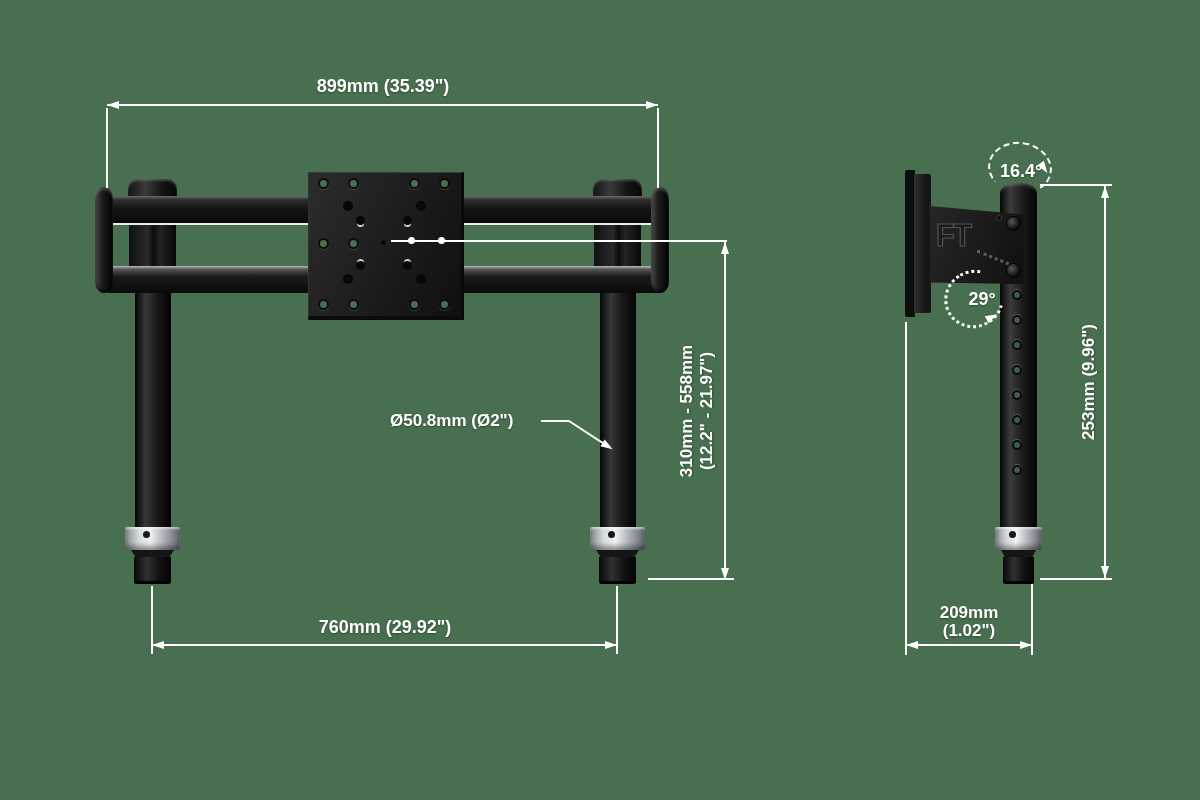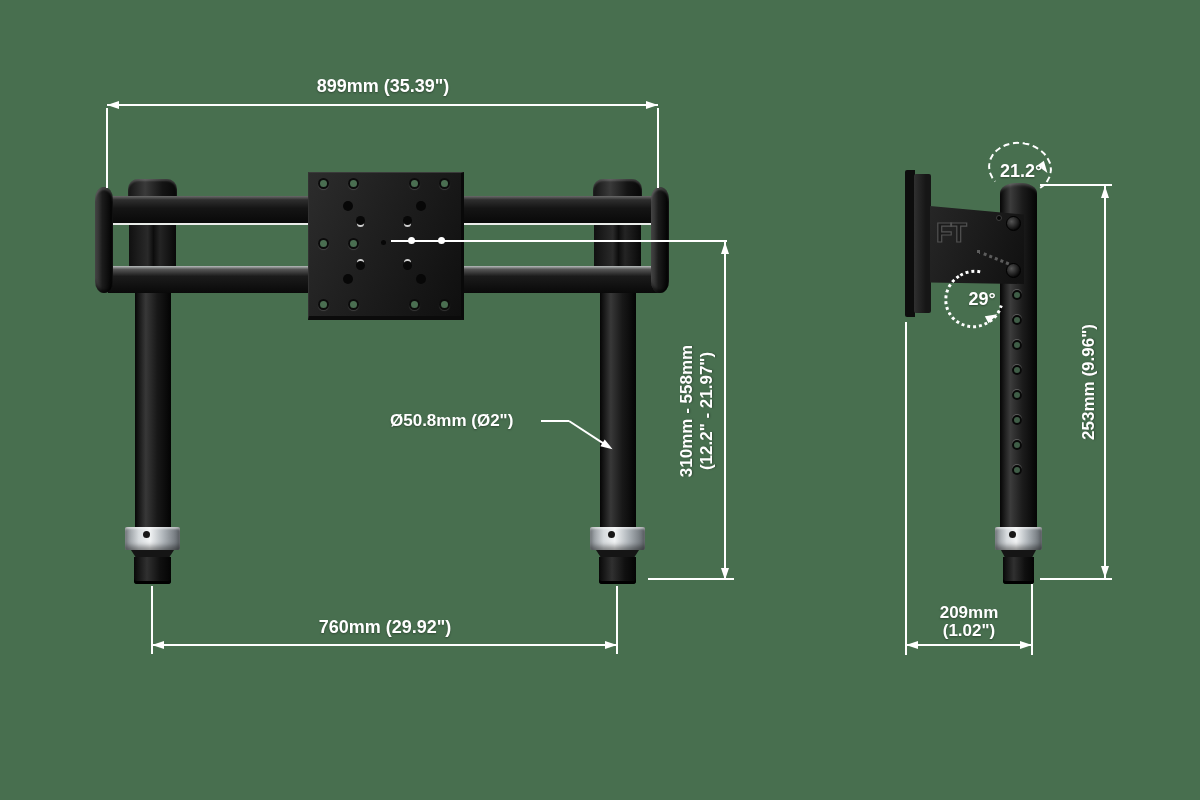--- a/index.html
+++ b/index.html
@@ -68,21 +68,21 @@
     box-shadow:inset 0 4px 3px -2px rgba(255,255,255,.22)}
   .shole{position:absolute;width:6px;height:6px;border-radius:50%;background:#3f5d47;
     border:2px solid #080808;box-shadow:0 -1px 0 rgba(255,255,255,.22);z-index:5}
   .wallplate-outer{position:absolute;left:905px;top:170px;width:10px;height:147px;
     background:#0d0d0d;border-radius:2px 0 0 2px;z-index:3}
   .wallplate-inner{position:absolute;left:914px;top:174px;width:17px;height:139px;z-index:3;
     background:linear-gradient(90deg,#303030,#161616 70%);border-radius:2px}
   .bracket{position:absolute;left:930px;top:206px;width:94px;height:78px;z-index:4;
     clip-path:polygon(0 0,100% 11%,100% 100%,0 98%);
     background:linear-gradient(110deg,#262626 0%,#191919 60%,#101010 100%)}
-  .ft{position:absolute;left:6px;top:12px;font-weight:bold;font-size:27px;letter-spacing:-2px;
+  .ft{position:absolute;left:6px;top:12px;font-weight:bold;font-size:31px;letter-spacing:-2px;
     color:#1b1b1b;-webkit-text-stroke:1.2px #525252;font-family:"Liberation Sans",sans-serif}
   .bolt{position:absolute;width:13px;height:13px;border-radius:50%;border:1px solid #000;
     background:radial-gradient(circle at 35% 35%,#555555,#0a0a0a 72%)}
   .slot{position:absolute;left:46px;top:50px;width:34px;height:0;border-top:3px dotted #5c5c5c;
     transform:rotate(22deg)}
   .pinhole{position:absolute;left:66px;top:9px;width:4px;height:4px;border-radius:50%;
     background:#060606;border:1px solid #3e3e3e}
   .arc{position:absolute;border-radius:50%;z-index:11}
 </style>
 </head>
@@ -192,21 +192,21 @@
       <div class="slot"></div>
     </div>
 
     <div class="collar" style="left:995px;width:47px"></div>
     <div class="collar-dot" style="left:1009px"></div>
     <div class="neck" style="left:1001px;width:35px"></div>
     <div class="tube" style="left:1003px;width:31px"></div>
 
     <div class="arc" style="left:988px;top:142px;width:60px;height:48px;border:2.5px dashed #FFFFFF;border-bottom-color:transparent;transform:rotate(8deg)"></div>
     <div class="arr arr-d" style="left:1040px;top:162px;transform:rotate(-35deg)"></div>
-    <div class="lbl lbl-lg ctrxy" style="left:1021px;top:171px">21.2°</div>
+    <div class="lbl lbl-lg ctrxy" style="left:1021px;top:171px">16.4°</div>
 
     <div class="arc" style="left:944px;top:270px;width:54px;height:52px;border:3px dotted #FFFFFF;border-right-color:transparent;transform:rotate(-30deg)"></div>
     <div class="arr arr-r" style="left:986px;top:313px;transform:rotate(-28deg)"></div>
     <div class="lbl lbl-lg ctrxy" style="left:982px;top:299px">29°</div>
 
     <div class="line" style="left:1040px;top:184px;width:72px;height:2px"></div>
     <div class="line" style="left:1040px;top:578px;width:72px;height:2px"></div>
     <div class="line" style="left:1104px;top:186px;width:2px;height:392px"></div>
     <div class="arr arr-u" style="left:1101px;top:186px"></div>
     <div class="arr arr-d" style="left:1101px;top:566px"></div>

